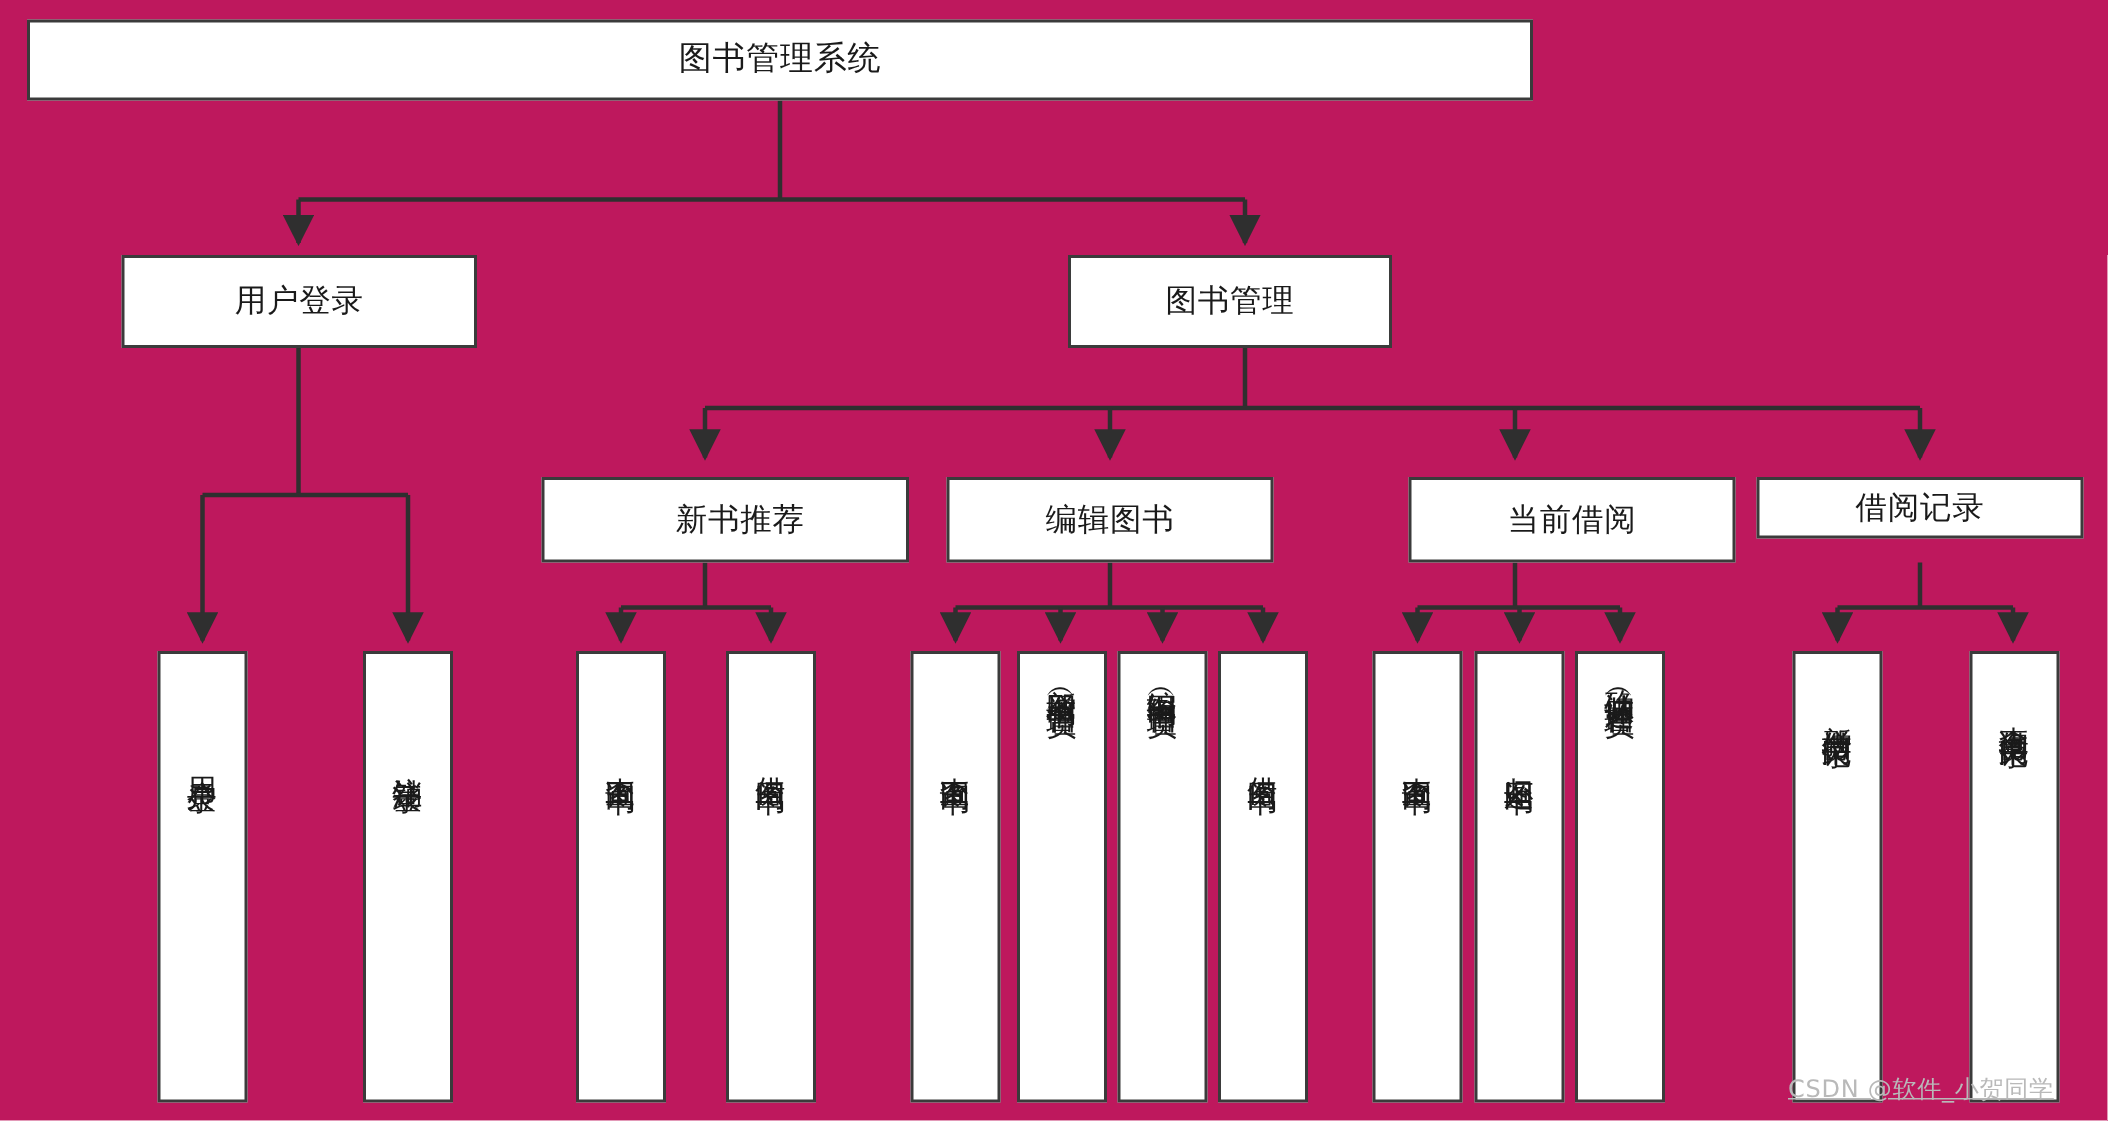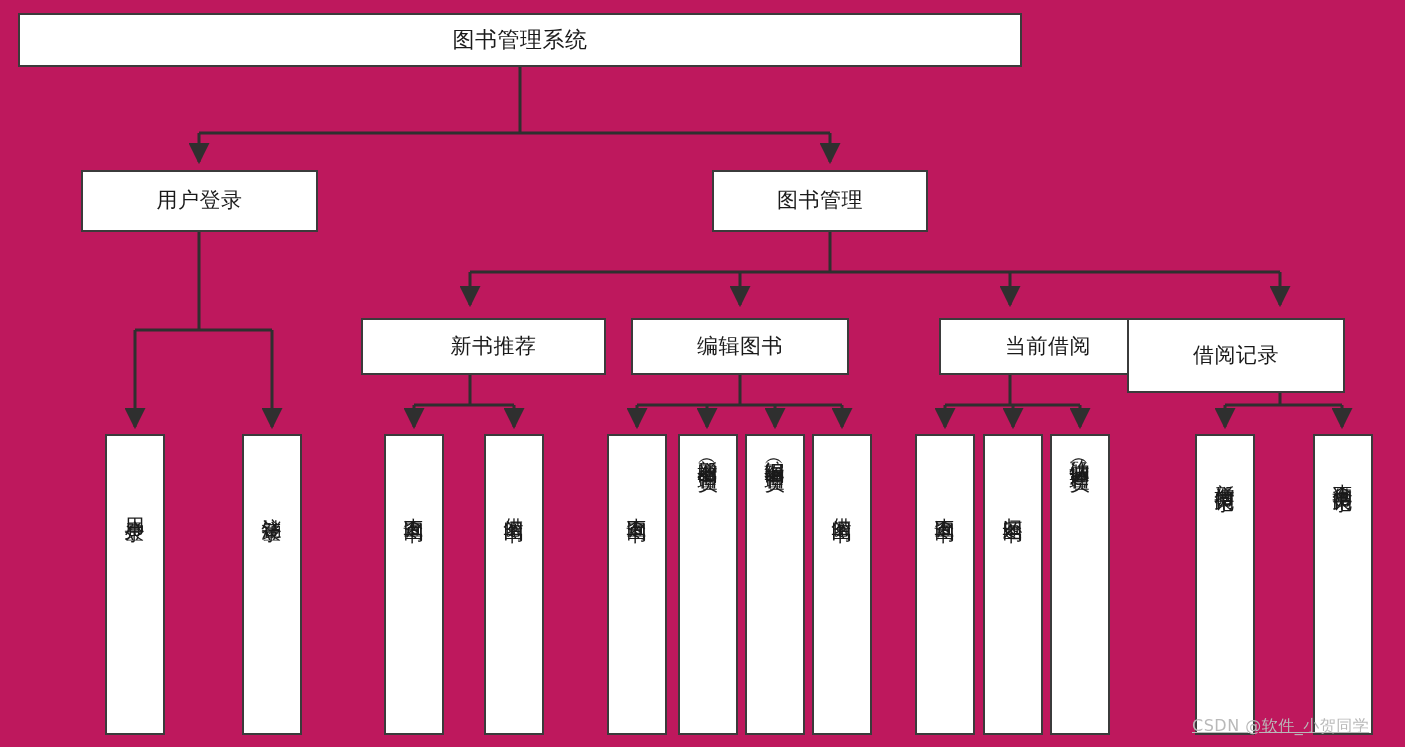--- a/index.html
+++ b/index.html
@@ -138,21 +138,21 @@
 
   <div class="node horizontal" style="left:361px; top:318px; width:245px; height:57px;padding-left:20px;">
     <span class="label">新书推荐</span>
   </div>
   <div class="node horizontal" style="left:631px; top:318px; width:218px; height:57px;">
     <span class="label">编辑图书</span>
   </div>
   <div class="node horizontal" style="left:901px; top:318px; width:218px; height:57px;margin-left:38px;">
     <span class="label">当前借阅</span>
   </div>
-  <div class="node horizontal" style="left:1127px; top:318px; width:218px; height:75px;">
+  <div class="node horizontal" style="left:1171px; top:318px; width:218px; height:41px;">
     <span class="label">借阅记录</span>
   </div>
 
   <div class="node vertical" style="left:105px; top:434px; width:60px; height:301px;">
     <span class="label" style="margin-top:66px;">用户登录</span>
   </div>
   <div class="node vertical" style="left:242px; top:434px; width:60px; height:301px;">
     <span class="label" style="margin-top:66px;">注销登录</span>
   </div>
 

